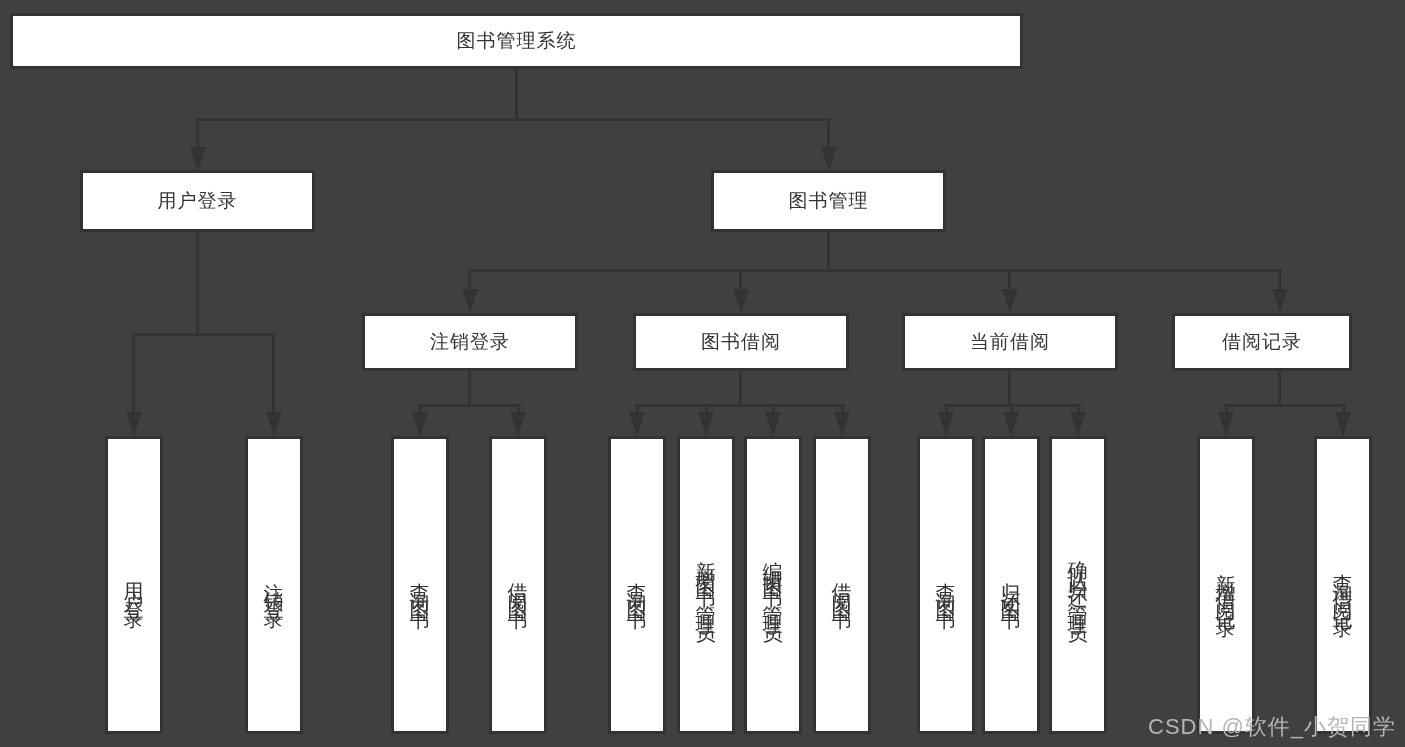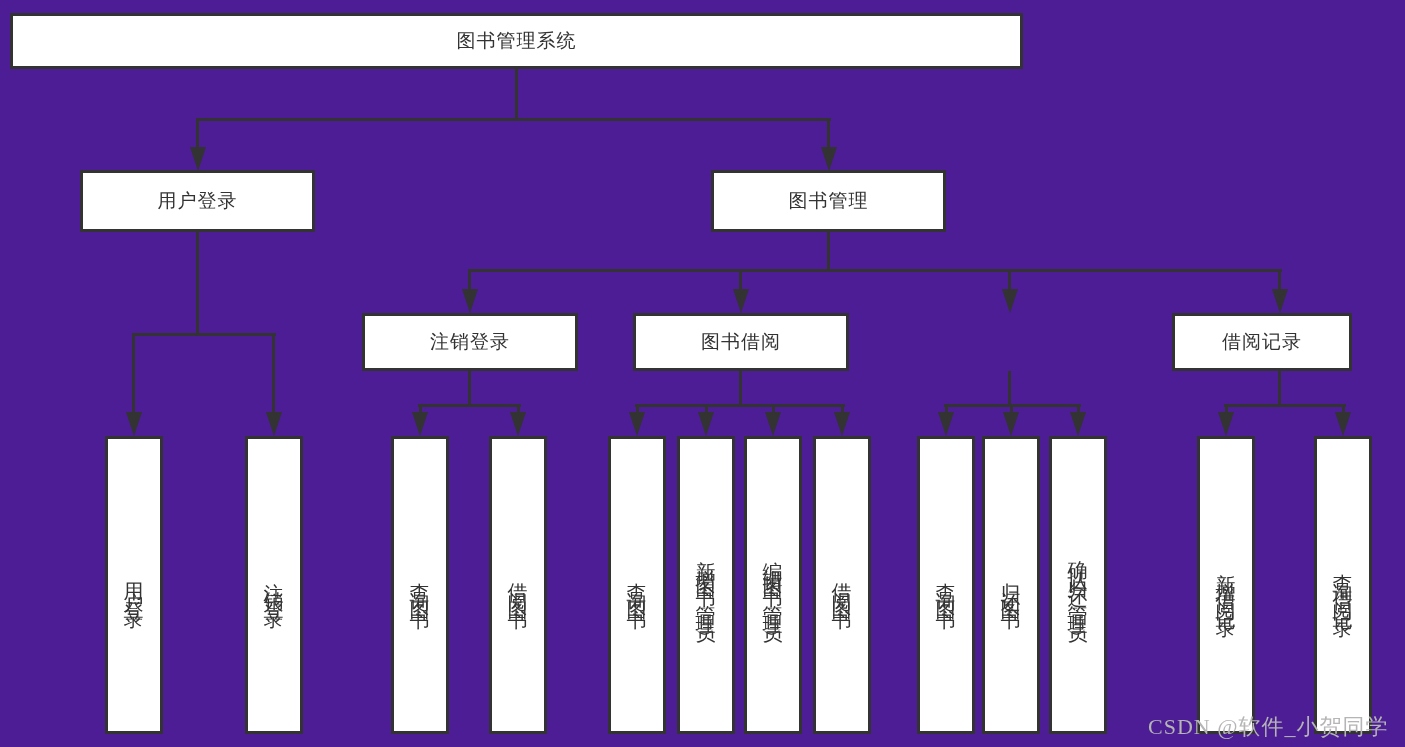--- a/index.html
+++ b/index.html
@@ -1,20 +1,20 @@
 <!DOCTYPE html>
 <html><head>
 <meta charset="utf-8">
 <style>
   html, body { margin: 0; padding: 0; background: #ffffff; }
   #stage {
     position: relative;
     width: 1405px;
     height: 747px;
-    background: #4c1d95;
+    background: #404040;
     font-family: "Liberation Sans", "DejaVu Sans", sans-serif;
     overflow: hidden;
   }
   .box {
     position: absolute;
     box-sizing: border-box;
     border: 3px solid #333333;
     background: #ffffff;
     display: flex;
     align-items: center;
@@ -40,21 +40,20 @@
   }
   .watermark {
     position: absolute;
     left: 1148px;
     top: 712px;
     font-size: 22px;
     color: #b5b5b5;
     letter-spacing: 1px;
     z-index: 5;
     white-space: nowrap;
-    font-family: Liberation Serif, serif;
   }
 </style>
 </head>
 <body>
 
 <div id="stage">
 
   <div class="box hbox" style="left:10px; top:13px; width:1013px; height:56px;">
     <span>图书管理系统</span>
   </div>
@@ -89,20 +88,23 @@
   <div class="line" style="left:1008px; top:272px; width:3px; height:19px;"></div>
   <div class="arrow" style="left:1002px; top:289px;"></div>
   <div class="line" style="left:1278px; top:272px; width:3px; height:19px;"></div>
   <div class="arrow" style="left:1272px; top:289px;"></div>
 
   <div class="box hbox" style="left:362px; top:313px; width:216px; height:58px;">
     <span>注销登录</span>
   </div>
   <div class="box hbox" style="left:633px; top:313px; width:216px; height:58px;">
     <span>图书借阅</span>
+  </div>
+  <div class="box hbox" style="left:902px; top:313px; width:216px; height:58px;">
+    <span>当前借阅</span>
   </div>
   <div class="box hbox" style="left:1172px; top:313px; width:180px; height:58px;">
     <span>借阅记录</span>
   </div>
 
   <div class="line" style="left:468px; top:371px; width:3px; height:35px;"></div>
   <div class="line" style="left:418px; top:404px; width:103px; height:3px;"></div>
   <div class="line" style="left:419px; top:407px; width:3px; height:7px;"></div>
   <div class="arrow" style="left:412px; top:412px;"></div>
   <div class="line" style="left:517px; top:407px; width:3px; height:7px;"></div>

